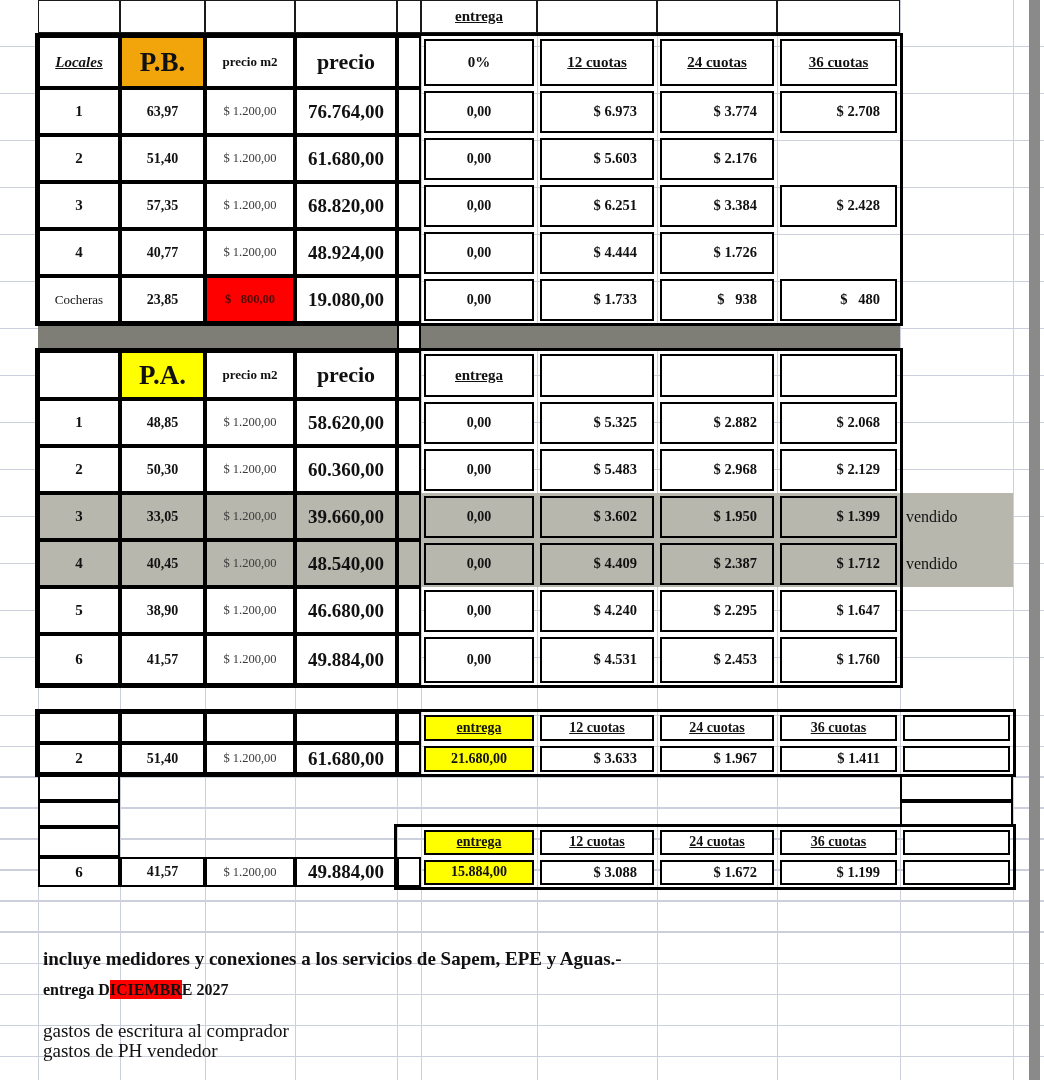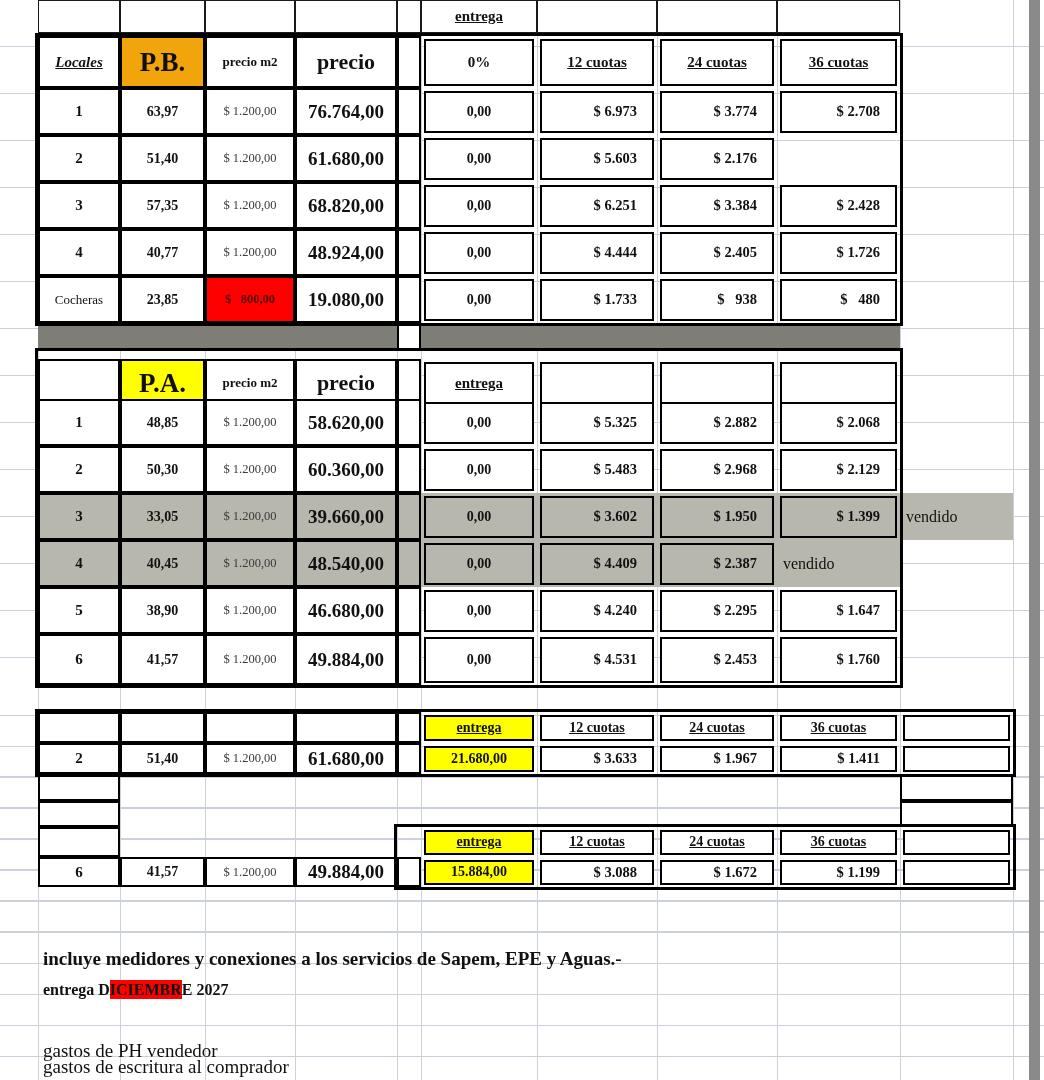--- a/index.html
+++ b/index.html
@@ -133,21 +133,20 @@
   <div class="cell nob"></div>
 </div>
 <div class="row" style="top:229px;height:47px">
   <div class="cell b f-loc">4</div>
   <div class="cell b f-m2">40,77</div>
   <div class="cell b f-pm2">$ 1.200,00</div>
   <div class="cell b f-pr">48.924,00</div>
   <div class="cell b"></div>
   <div class="cell isl"><div class="in f-ent">0,00</div></div>
   <div class="cell isl"><div class="in f-cu ra">$ 4.444</div></div>
-  <div class="cell isl"><div class="in f-cu ra">$ 2.405</div></div>
   <div class="cell isl"><div class="in f-cu ra">$ 1.726</div></div>
   <div class="cell nob"></div>
 </div>
 <div class="row" style="top:276px;height:47px">
   <div class="cell b f-loc-sm">Cocheras</div>
   <div class="cell b f-m2">23,85</div>
   <div class="cell b f-pm2 redbg">$   800,00</div>
   <div class="cell b f-pr">19.080,00</div>
   <div class="cell b"></div>
   <div class="cell isl"><div class="in f-ent">0,00</div></div>
@@ -157,21 +156,21 @@
   <div class="cell nob"></div>
 </div>
 
 <div class="row" style="top:323px;height:28px">
   <div class="cell gsep" style="grid-column:1/5"></div>
   <div class="cell b" style="border-top-width:3px;border-bottom-width:3px"></div>
   <div class="cell gsep" style="grid-column:6/10"></div>
   <div class="cell nob"></div>
 </div>
 
-<div class="row" style="top:359px;height:48px">
+<div class="row" style="top:351px;height:48px">
   <div class="cell b"></div>
   <div class="cell b f-lvl yellow">P.A.</div>
   <div class="cell b f-pm2h">precio m2</div>
   <div class="cell b f-prh">precio</div>
   <div class="cell b"></div>
   <div class="cell isl"><div class="in f-hd u">entrega</div></div>
   <div class="cell isl"><div class="in"></div></div>
   <div class="cell isl"><div class="in"></div></div>
   <div class="cell isl"><div class="in"></div></div>
   <div class="cell nob"></div>
@@ -215,20 +214,21 @@
 </div>
 <div class="row sold" style="top:540px;height:47px">
   <div class="cell b f-loc">4</div>
   <div class="cell b f-m2">40,45</div>
   <div class="cell b f-pm2">$ 1.200,00</div>
   <div class="cell b f-pr">48.540,00</div>
   <div class="cell b"></div>
   <div class="cell isl"><div class="in f-ent">0,00</div></div>
   <div class="cell isl"><div class="in f-cu ra">$ 4.409</div></div>
   <div class="cell isl"><div class="in f-cu ra">$ 2.387</div></div>
+  <div class="cell isl"><div class="in f-cu ra">$ 1.712</div></div>
   <div class="cell soldk">vendido</div>
 </div>
 <div class="row" style="top:587px;height:47px">
   <div class="cell b f-loc">5</div>
   <div class="cell b f-m2">38,90</div>
   <div class="cell b f-pm2">$ 1.200,00</div>
   <div class="cell b f-pr">46.680,00</div>
   <div class="cell b"></div>
   <div class="cell isl"><div class="in f-ent">0,00</div></div>
   <div class="cell isl"><div class="in f-cu ra">$ 4.240</div></div>
@@ -312,16 +312,16 @@
   <div class="cell isl"><div class="in"></div></div>
 </div>
 
 <div class="outline" style="left:35px;top:33px;width:862px;height:287px"></div>
 <div class="outline" style="left:35px;top:348px;width:862px;height:334px"></div>
 <div class="outline" style="left:35px;top:709px;width:975px;height:62px"></div>
 <div class="outline" style="left:394px;top:824px;width:616px;height:60px"></div>
 
 <div class="note note1" style="top:948px">incluye medidores y conexiones a los servicios de Sapem, EPE y Aguas.-</div>
 <div class="note note2" style="top:981px"><span>entrega D</span><span class="hl-red">ICIEMBR</span><span>E 2027</span></div>
-<div class="note note34" style="top:1056px">gastos de escritura al comprador</div>
+<div class="note note34" style="top:1020px">gastos de escritura al comprador</div>
 <div class="note note34" style="top:1040px">gastos de PH vendedor</div>
 
 <div class="scrollbar"></div>
 
 </body></html>

